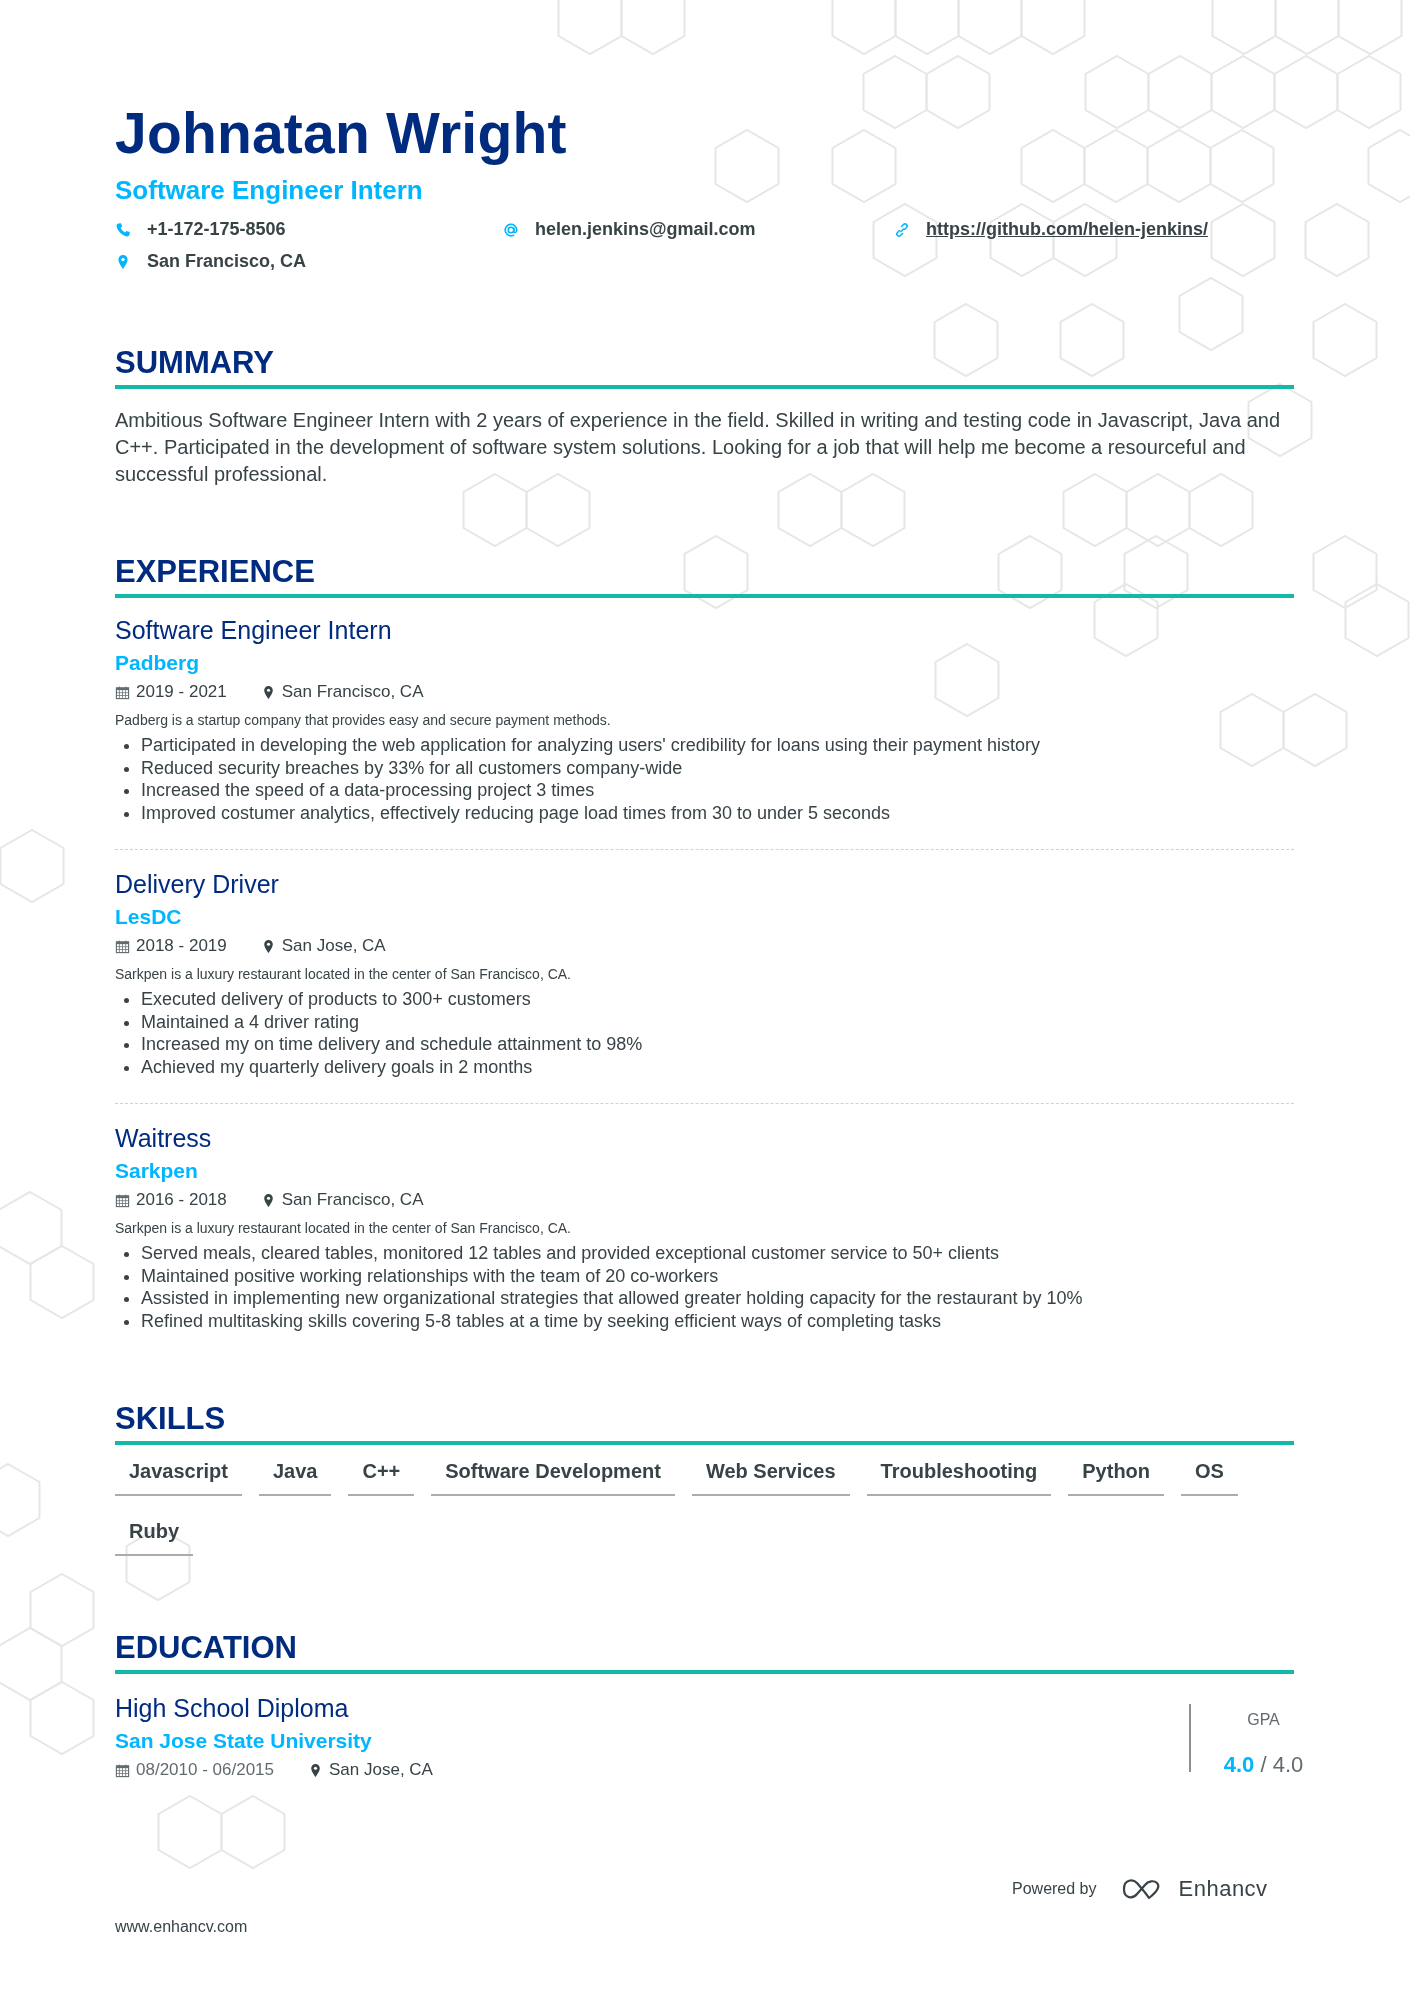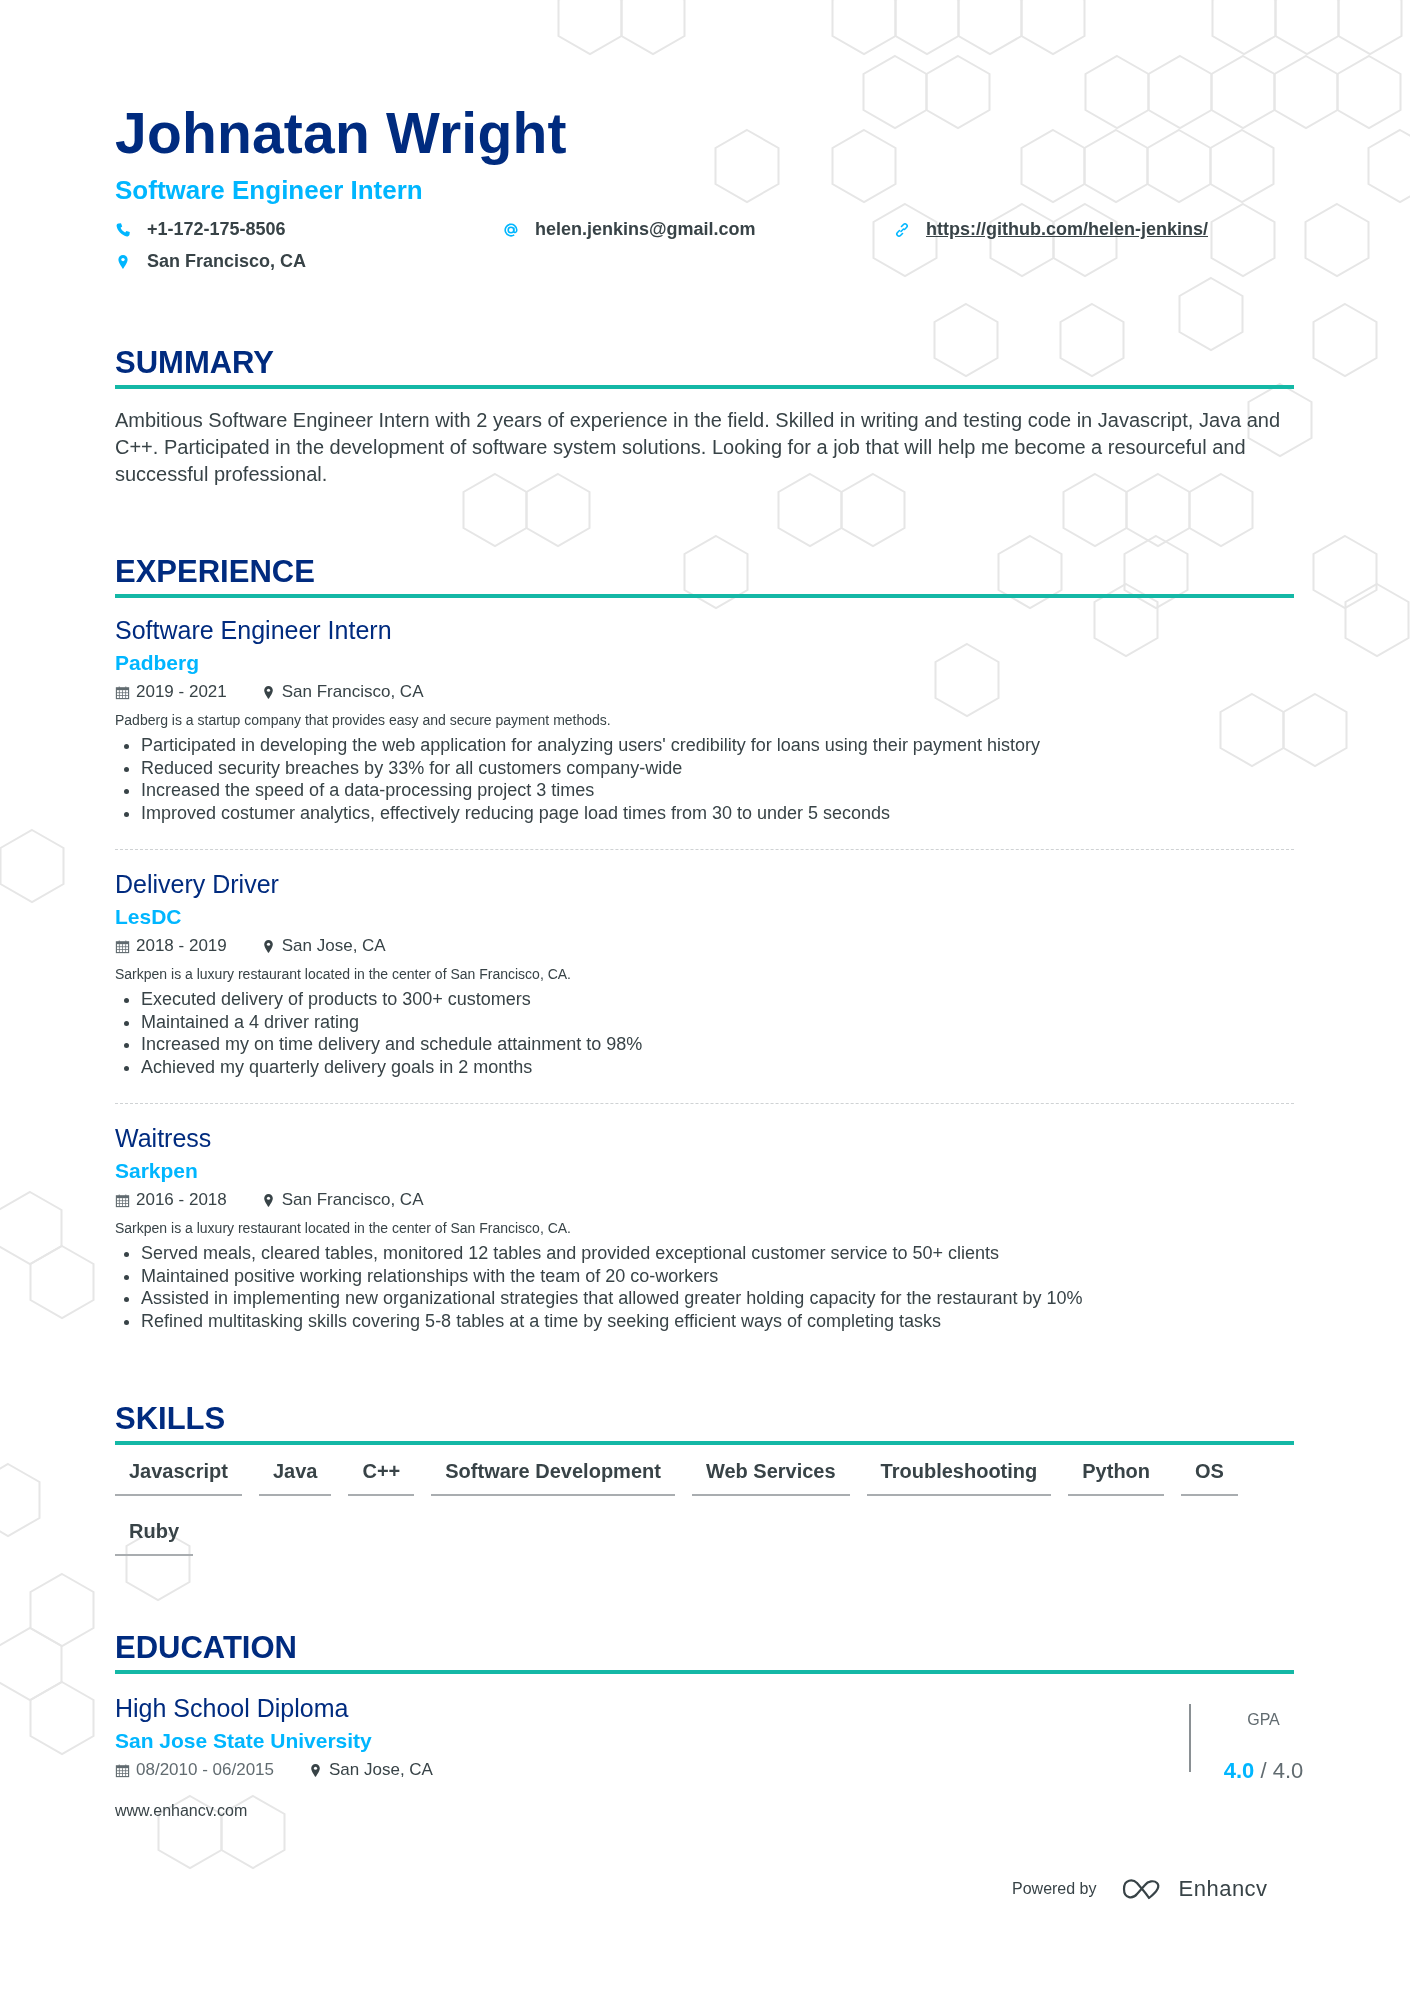--- a/index.html
+++ b/index.html
@@ -21,23 +21,23 @@
   .meta .sep { width: 22px; }
   .meta svg { width: 15px; height: 15px; }
   .desc { font-size: 14px; line-height: 24px; margin-top: 4px; }
   ul.bullets { margin: 2px 0 0 0; padding: 0 0 0 26px; font-size: 18px; line-height: 22.5px; }
   ul.bullets li { padding-left: 0; }
   .divider { left: 115px; width: 1179px; height: 0; border-top: 1.5px dashed #cfd2d4; }
   .skills { left: 115px; top: 1458px; width: 1185px; display: flex; flex-wrap: wrap; column-gap: 17px; row-gap: 22px; }
   .pill { font-size: 20px; font-weight: bold; color: #384347; padding: 0 14px 10px 14px; border-bottom: 2px solid #a9adb0; line-height: 26px; }
   .gpa-wrap { left: 1189px; top: 1704px; height: 68px; border-left: 2px solid #8a9094; padding-left: 20px; width: 105px; text-align: center; }
   .gpa-label { font-size: 16px; color: #616b70; line-height: 24px; margin-top: 4px; }
-  .gpa-val { font-size: 22px; color: #616b70; line-height: 30px; margin-top: 24px; }
+  .gpa-val { font-size: 22px; color: #616b70; line-height: 30px; margin-top: 18px; }
   .gpa-val b { color: #00b6ff; }
-  .footer-l { left: 115px; top: 1802px; font-size: 16px; color: #384347; }
+  .footer-l { left: 115px; top: 1918px; font-size: 16px; color: #384347; }
   .footer-r { left: 1012px; top: 1876px; display: flex; align-items: center; gap: 24px; font-size: 16px; color: #384347; }
   .brand { display: flex; align-items: center; gap: 12px; font-size: 22px; color: #384347; letter-spacing: 0.5px; }
 </style>
 </head>
 <body>
 
 <svg class="bg" viewBox="0 0 1410 1995" xmlns="http://www.w3.org/2000/svg">
   <defs>
     <polygon id="hx" points="0,-36 31.5,-18 31.5,18 0,36 -31.5,18 -31.5,-18"></polygon>
   </defs>

